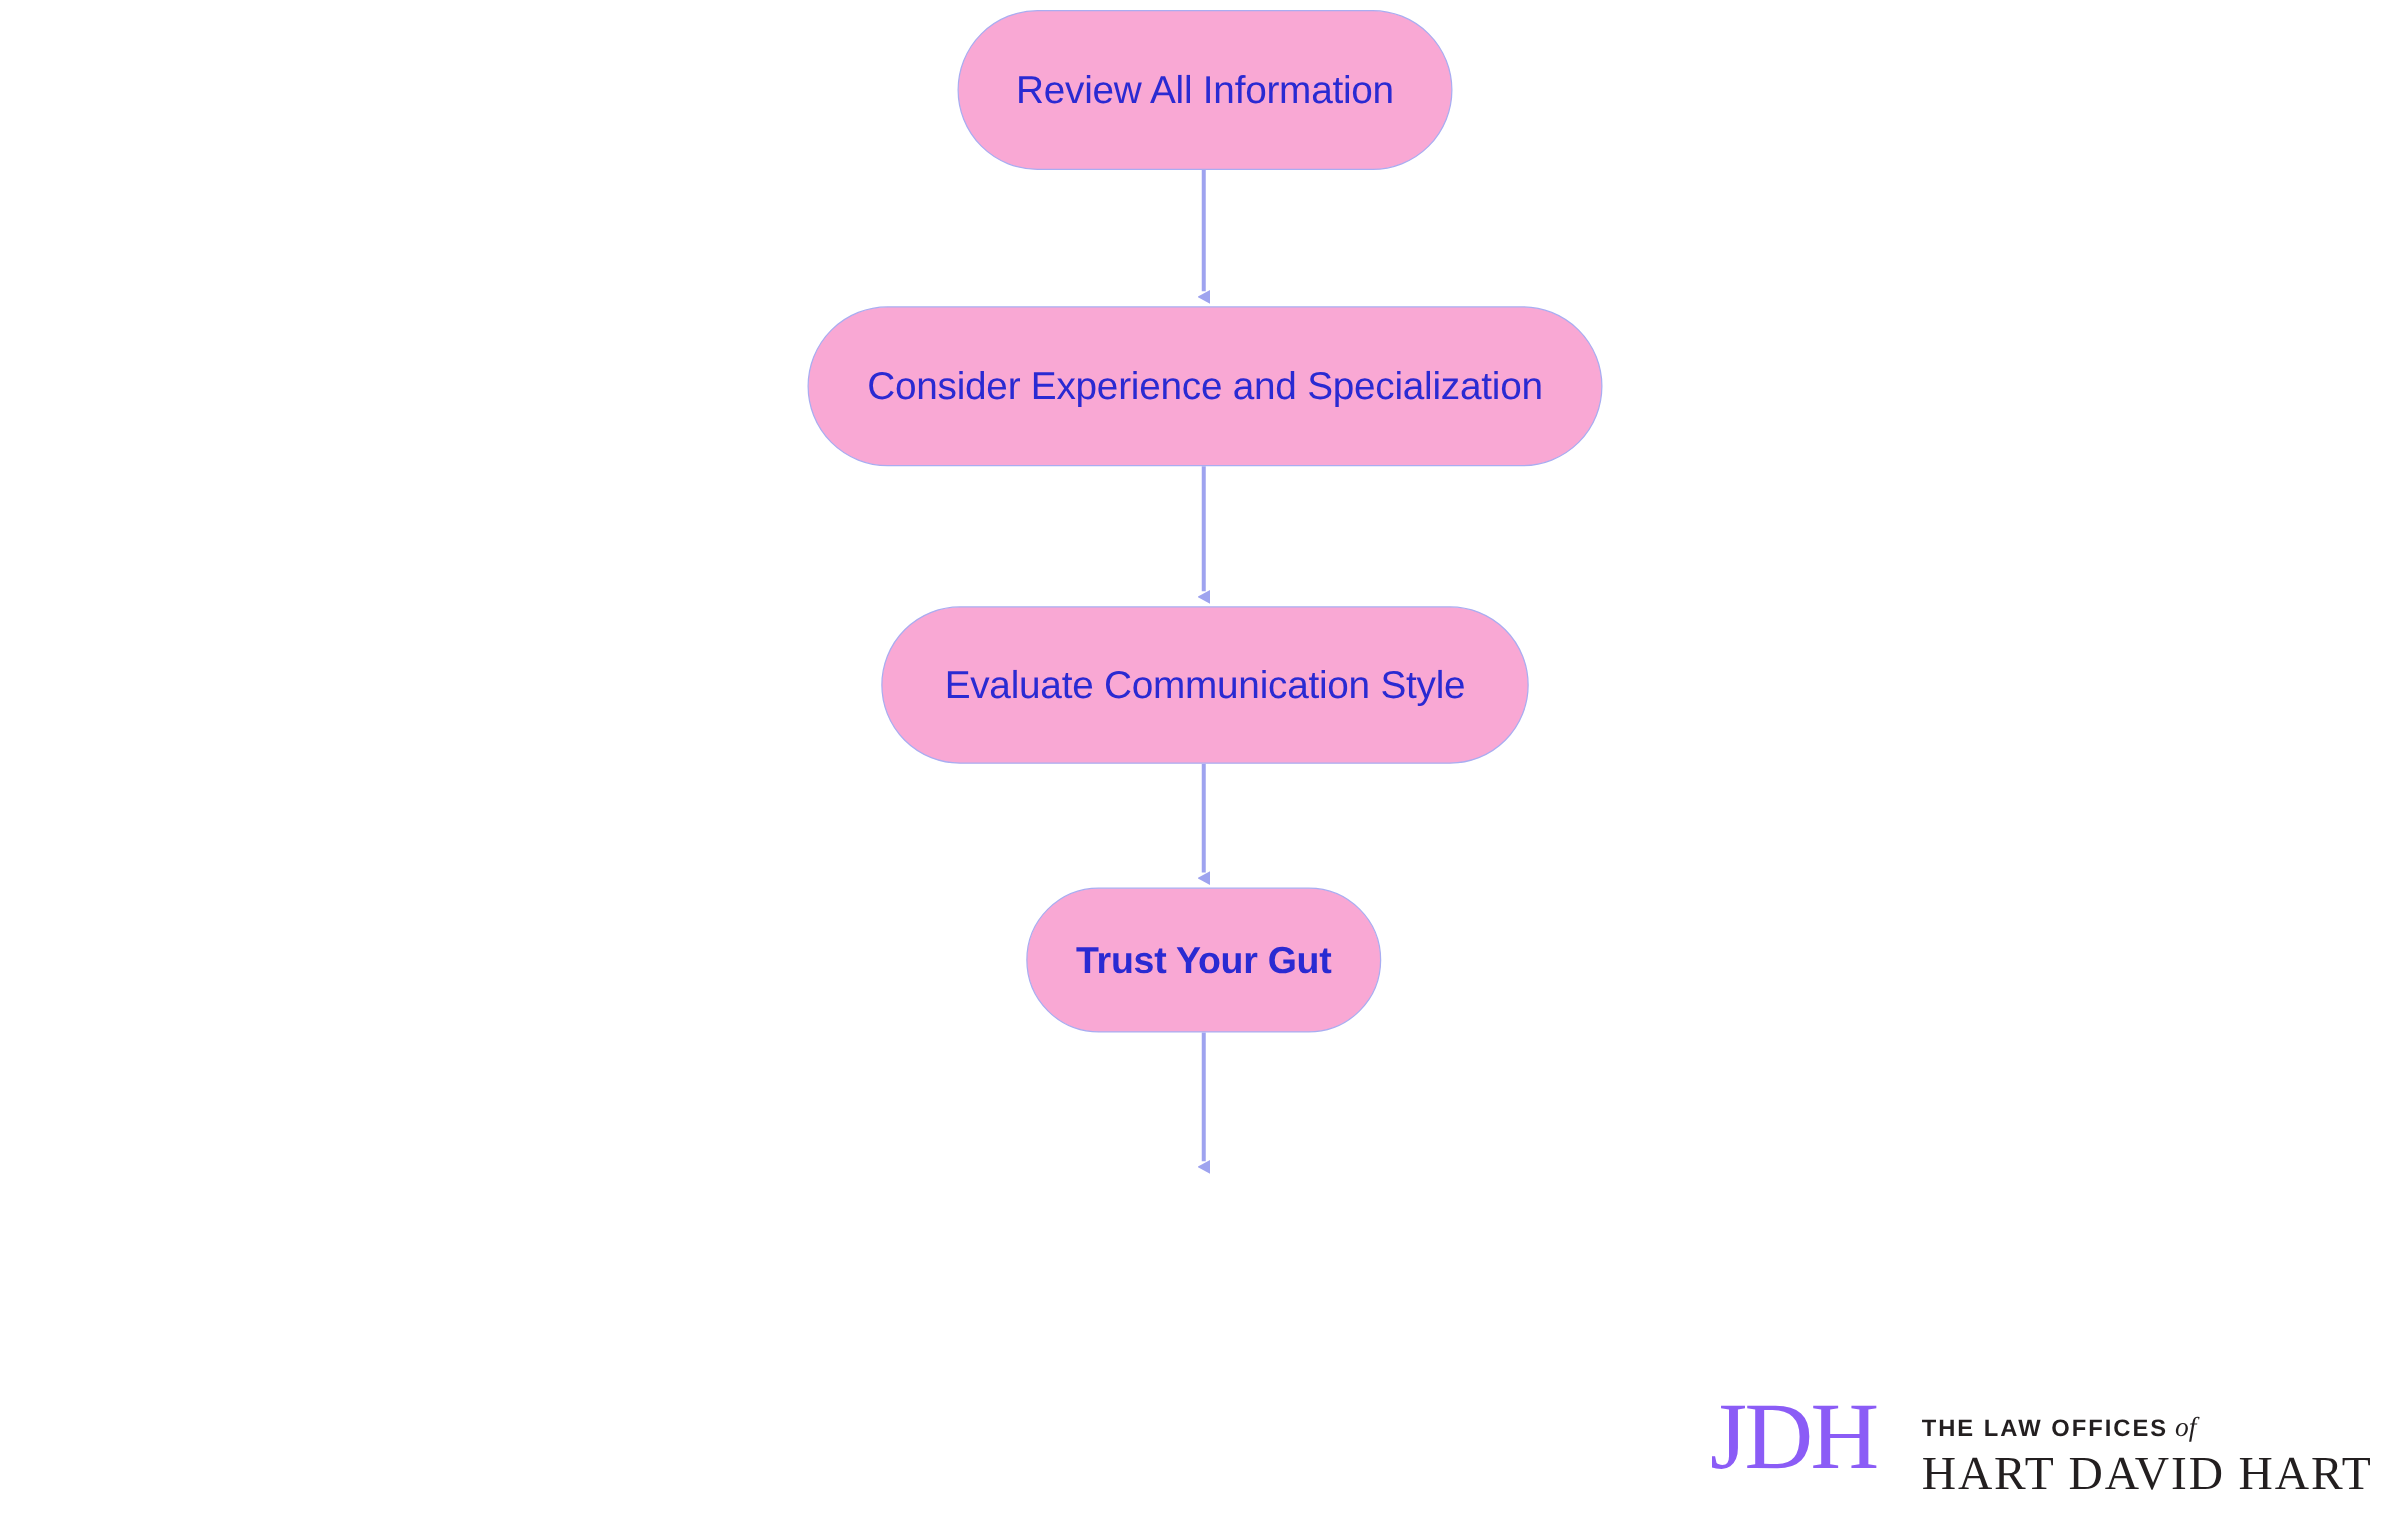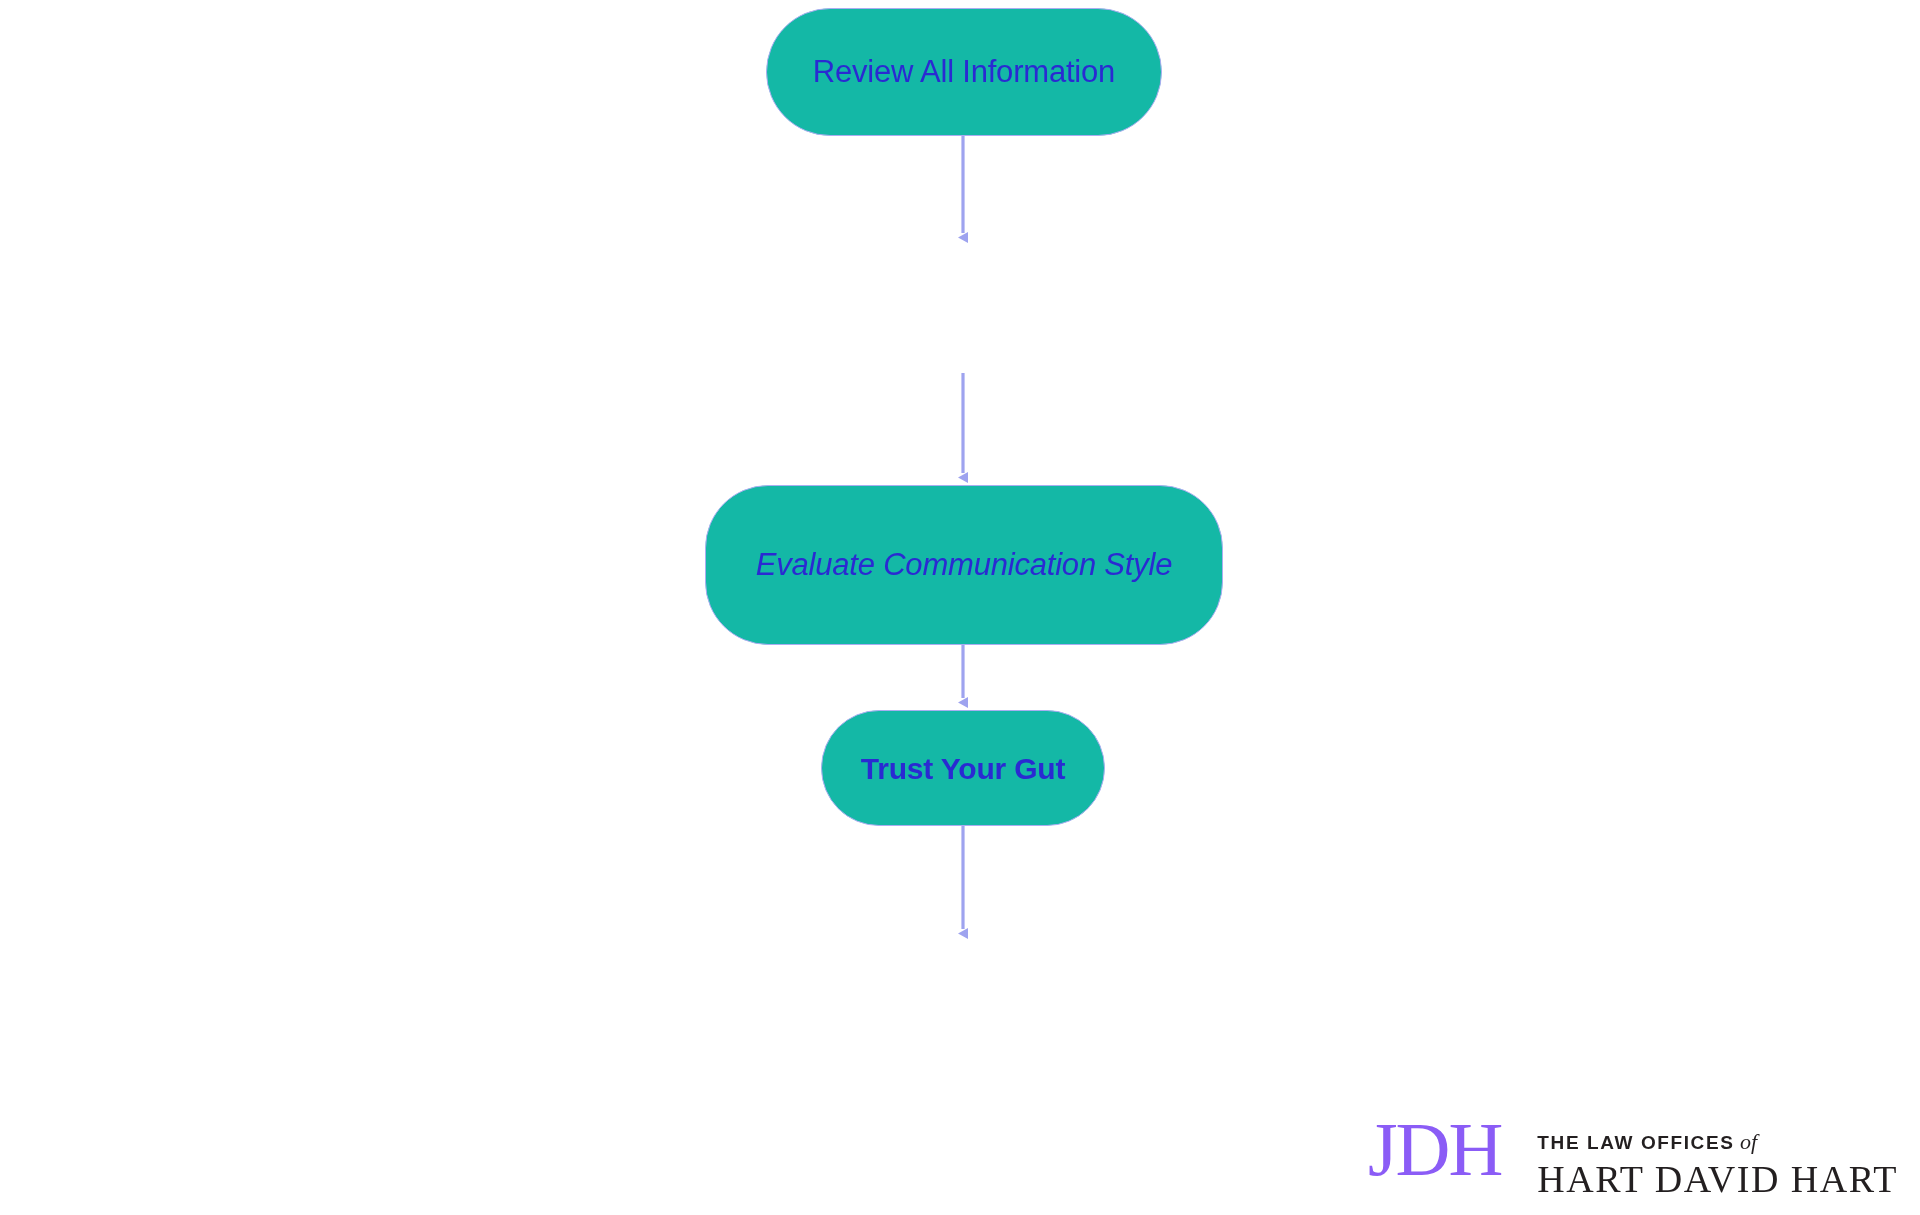--- a/index.html
+++ b/index.html
@@ -29,40 +29,40 @@
     left: 0;
     top: 0;
     width: 1920px;
     height: 1215px;
     pointer-events: none;
   }
 
   .node {
     position: absolute;
     box-sizing: border-box;
-    background: #14b8a6;
+    background: #f9a8d4;
     border: 1.6px solid #a9adf1;
     display: flex;
     align-items: center;
     justify-content: center;
   }
 
   .node-label {
     color: #2a2ad2;
     font-family: "Liberation Sans", sans-serif;
     font-weight: 400;
     letter-spacing: -0.2px;
     white-space: nowrap;
     line-height: 1.1;
   }
 
   
   .node-1 { left: 766px;  top: 8px;   width: 396px; height: 128px; border-radius: 64px; }
   .node-2 { left: 646px;  top: 245px; width: 636px; height: 128px; border-radius: 64px; }
-  .node-3 { left: 705px;  top: 485px; width: 518px; height: 160px; border-radius: 63px; font-style: italic; }
+  .node-3 { left: 705px;  top: 485px; width: 518px; height: 126px; border-radius: 63px; }
   .node-4 { left: 821px;  top: 710px; width: 284px; height: 116px; border-radius: 58px; }
   .node-5 { left: 788px;  top: 941px; width: 352px; height: 128px; border-radius: 64px; }
 
   .node-1 .node-label { font-size: 31px; }
   .node-2 .node-label { font-size: 31px; }
   .node-3 .node-label { font-size: 31px; }
   .node-4 .node-label { font-size: 30px; font-weight: bold; }
   .node-5 .node-label { font-size: 30px; }
 
   
@@ -146,20 +146,23 @@
     </g>
     <g>
       <line x1="963" y1="826" x2="963" y2="929" stroke="#9ea3ef" stroke-width="3.2" marker-end="url(#arrowhead)"></line>
     </g>
   </svg>
 
   <div class="node node-1">
     <span class="node-label">Review All Information</span>
   </div>
 
+  <div class="node node-2">
+    <span class="node-label">Consider Experience and Specialization</span>
+  </div>
 
   <div class="node node-3">
     <span class="node-label">Evaluate Communication Style</span>
   </div>
 
   <div class="node node-4">
     <span class="node-label">Trust Your Gut</span>
   </div>
 
 

